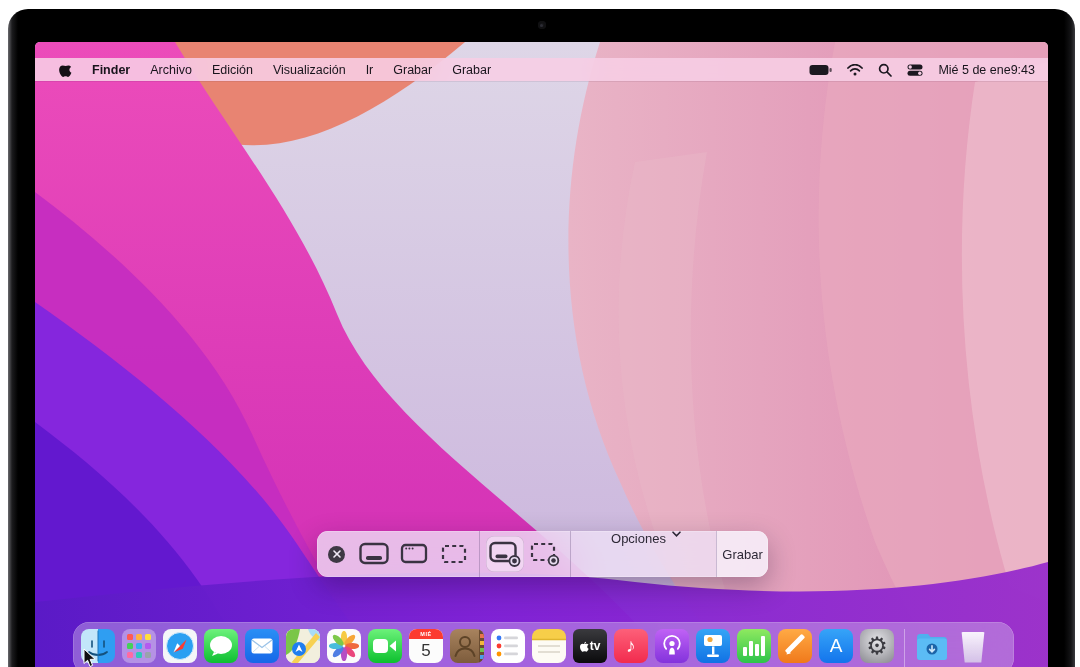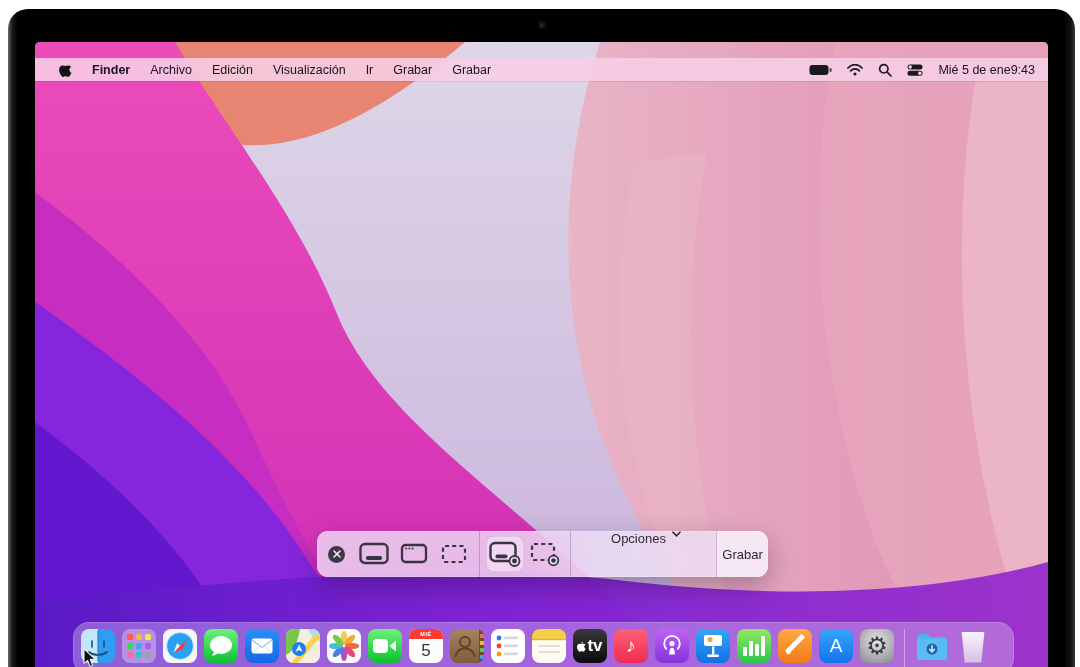--- a/index.html
+++ b/index.html
@@ -69,21 +69,21 @@
   .i-maps{background:#eef3e2;}
   .i-photos{background:#fbfbfb;}
   .i-facetime{background:linear-gradient(#6cf27a,#0cc02e);}
   .i-calendar{background:#fcfcfc;flex-direction:column;align-items:stretch;display:flex;}
   .cal-top{height:10px;background:#fc3b30;color:#fff;font-size:5.5px;font-weight:700;
     display:flex;align-items:center;justify-content:center;letter-spacing:.5px;}
   .cal-day{flex:1;display:flex;align-items:center;justify-content:center;font-size:17px;color:#333;font-weight:300;}
   .i-contacts{background:linear-gradient(#a8835e,#7d5c3c);}
   .i-reminders{background:#fff;}
   .i-notes{background:linear-gradient(#f7ce49 0 30%,#fdfbf4 30% 100%);}
-  .i-appletv{background:linear-gradient(#3a3a3e,#0a0a0c);color:#fff;font-weight:700;font-size:17px;}
+  .i-appletv{background:linear-gradient(#3a3a3e,#0a0a0c);color:#fff;font-weight:700;font-size:12px;border-radius:6px;}
   .tv-txt{display:flex;align-items:center;gap:1px;}
   .i-music{background:linear-gradient(#fd6079,#f22b4e);color:#fff;font-size:19px;}
   .i-podcasts{background:linear-gradient(#c062f5,#8333dc);}
   .i-keynote{background:linear-gradient(#34a5f6,#1172e4);}
   .i-numbers{background:linear-gradient(#8fe960,#2cc44a);}
   .i-pages{background:linear-gradient(#ffaa45,#f0791b);}
   .i-appstore{background:linear-gradient(#36a4f8,#1374ec);color:#fff;font-size:19px;font-weight:400;}
   .i-settings{background:radial-gradient(circle at 50% 35%,#e4e4e8,#88888e);color:#3c3c42;font-size:24px;line-height:1;}
   .i-downloads{background:transparent;overflow:visible;}
   .i-trash{background:transparent;overflow:visible;}

